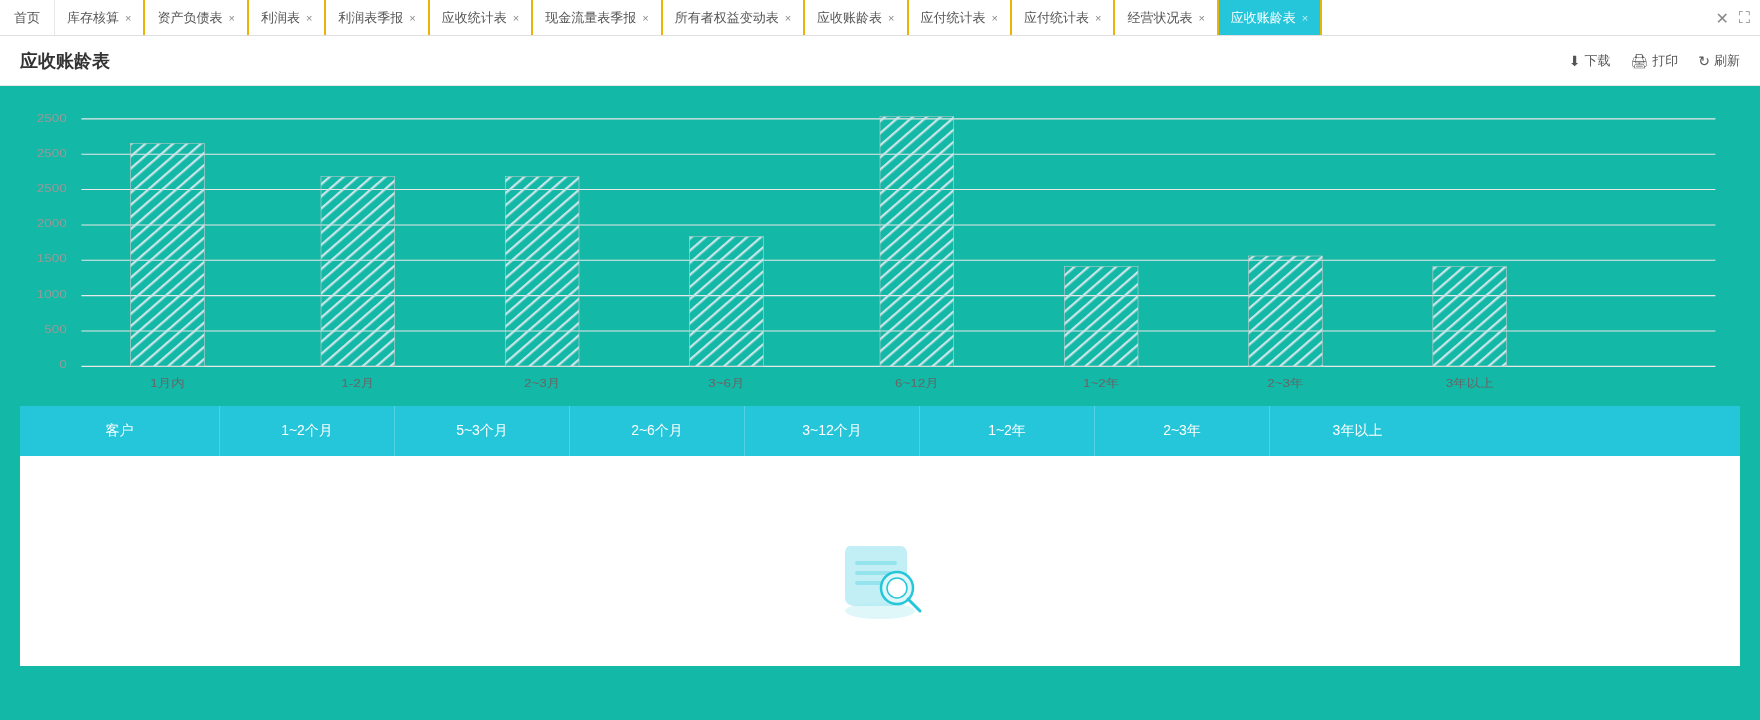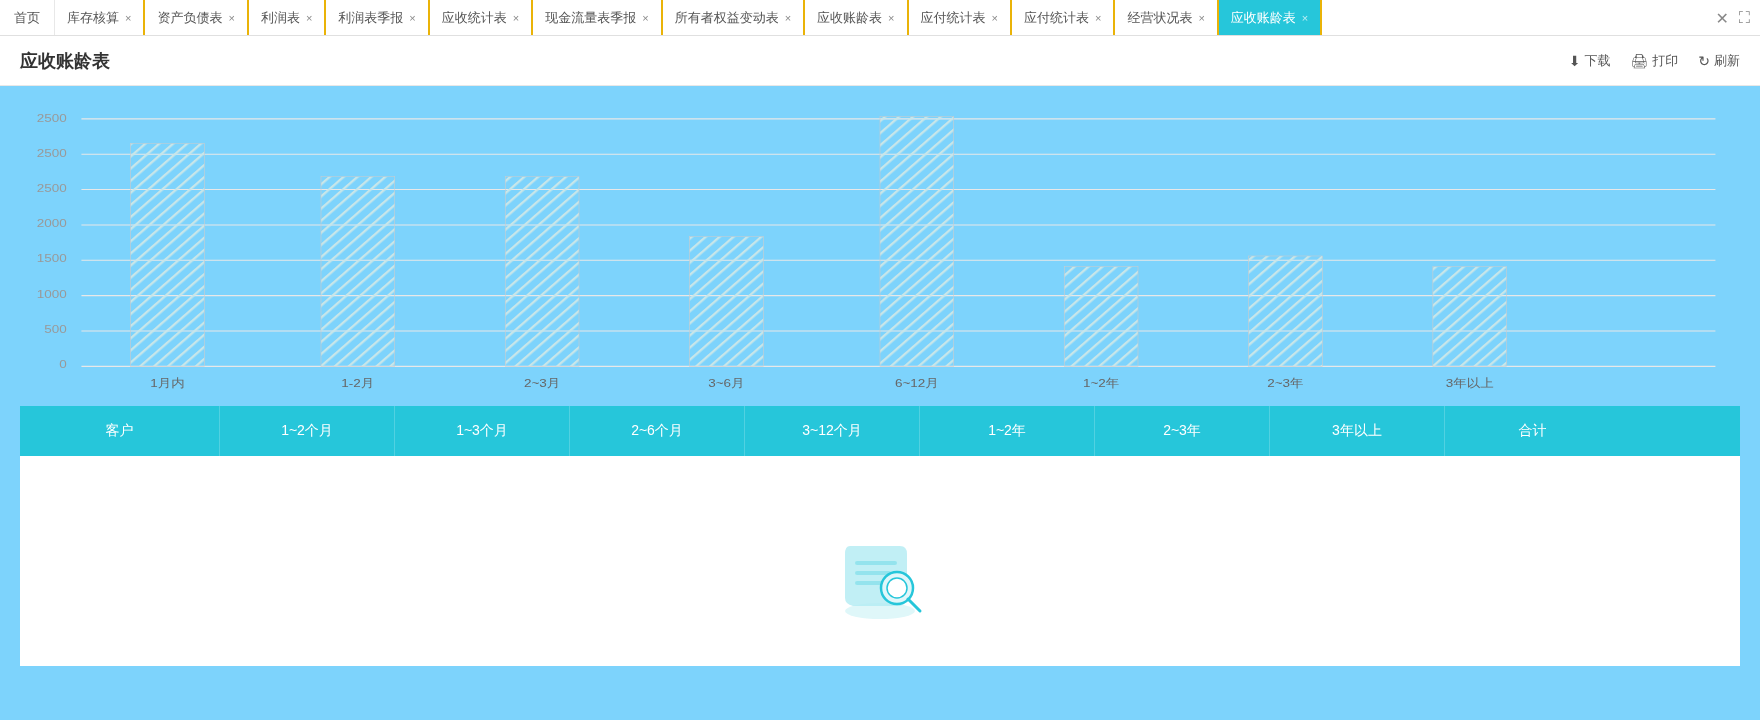--- a/index.html
+++ b/index.html
@@ -92,21 +92,21 @@
       display: flex;
       align-items: center;
       gap: 4px;
       cursor: pointer;
       color: #555;
       font-size: 13px;
     }
 
     
     .main-content {
-      background: #7dd3fc;
+      background: #14b8a6;
       margin: 0;
       padding: 20px;
       height: calc(720px - 36px - 50px);
       overflow-y: auto;
     }
 
     
     .chart-area {
       width: 100%;
       height: 300px;
@@ -284,27 +284,26 @@
       <text x="730" y="262" font-size="11" fill="#666" text-anchor="middle">6~12月</text>
       <text x="880" y="262" font-size="11" fill="#666" text-anchor="middle">1~2年</text>
       <text x="1030" y="262" font-size="11" fill="#666" text-anchor="middle">2~3年</text>
       <text x="1180" y="262" font-size="11" fill="#666" text-anchor="middle">3年以上</text>
     </svg>
   </div>
 
   <div class="table-header">
     <div class="table-header-cell">客户</div>
     <div class="table-header-cell">1~2个月</div>
-    <div class="table-header-cell">1~3个月</div>
+    <div class="table-header-cell">5~3个月</div>
     <div class="table-header-cell">2~6个月</div>
     <div class="table-header-cell">3~12个月</div>
     <div class="table-header-cell">1~2年</div>
     <div class="table-header-cell">2~3年</div>
     <div class="table-header-cell">3年以上</div>
-    <div class="table-header-cell">合计</div>
   </div>
 
   <div class="table-body">
     <div class="empty-state">
 
       <svg width="110" height="110" viewBox="0 0 110 110">
 
         <ellipse cx="55" cy="95" rx="35" ry="8" fill="rgba(38,198,218,0.15)"></ellipse>
 
         <path d="M25,30 Q20,30 20,38 L20,82 Q20,88 28,90 L75,90 Q82,88 82,82 L82,38 Q82,30 75,30 Z" fill="#b2ebf2" opacity="0.8"></path>

